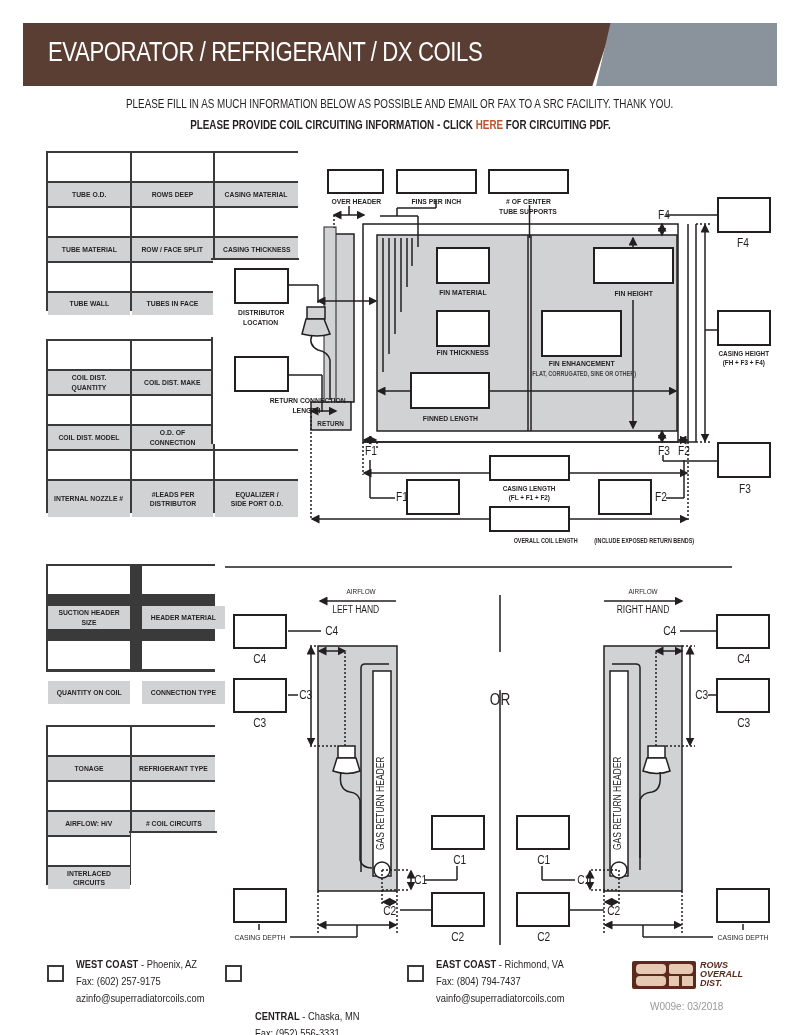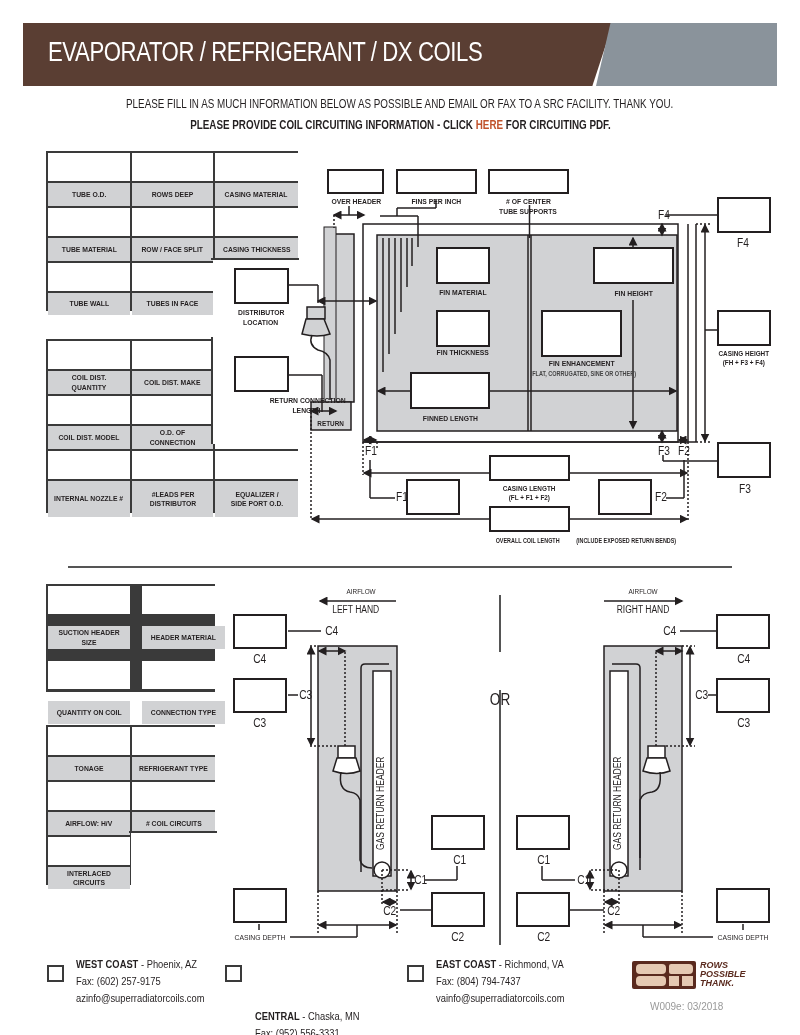--- a/index.html
+++ b/index.html
@@ -348,23 +348,23 @@
 <div class="abs dim" style="left:738px; top:482px;"><span>F3</span></div>
 
 <div class="abs ibox" style="left:489px; top:455px; width:81px; height:26px;"></div>
 <div class="abs lbl" style="left:479px; top:484px; width:101px; font-size:7.5px;"><span>CASING LENGTH</span><br><span>(FL + F1 + F2)</span></div>
 <div class="abs dim" style="left:395px; top:490px;"><span>F1</span></div>
 <div class="abs ibox" style="left:406px; top:479px; width:54px; height:36px;"></div>
 <div class="abs ibox" style="left:598px; top:479px; width:54px; height:36px;"></div>
 <div class="abs dim" style="left:654px; top:490px;"><span>F2</span></div>
 
 <div class="abs ibox" style="left:489px; top:506px; width:81px; height:26px;"></div>
-<div class="abs lbl" style="left:490px; top:536px; width:200px; text-align:right; font-size:7.5px;"><span style="transform-origin:left top;"><span>OVERALL COIL LENGTH</span> <span>(INCLUDE EXPOSED RETURN BENDS)</span></span></div>
-
-<div class="abs grid" style="left:46px; top:584px; width:169px; height:108px; grid-template-columns: 82px 83px; grid-template-rows: 28px 23px 28px 23px; gap: 12px;">
+<div class="abs lbl" style="left:508px; top:536px; width:200px; text-align:right; font-size:7.5px;"><span style="transform-origin:left top;"><span>OVERALL COIL LENGTH</span> <span>(INCLUDE EXPOSED RETURN BENDS)</span></span></div>
+
+<div class="abs grid" style="left:46px; top:564px; width:169px; height:108px; grid-template-columns: 82px 83px; grid-template-rows: 28px 23px 28px 23px; gap: 12px;">
   <div class="cell-in"></div>
   <div class="cell-in"></div>
   <div class="cell-lb">
       <span>SUCTION HEADER SIZE</span>
     </div>
   <div class="cell-lb">
       <span>HEADER MATERIAL</span>
     </div>
   <div class="cell-in"></div>
   <div class="cell-in"></div>
@@ -470,16 +470,16 @@
 
 <div class="abs logo-box">
   <div class="abs" style="left:4px; top:3px; width:30px; height:10px; background:#e5c9b2; border-radius:4px;"></div>
   <div class="abs" style="left:4px; top:15px; width:30px; height:10px; background:#e5c9b2; border-radius:4px;"></div>
   <div class="abs" style="left:37px; top:3px; width:24px; height:10px; background:#e5c9b2; border-radius:2px 4px 4px 2px;"></div>
   <div class="abs" style="left:37px; top:15px; width:10px; height:10px; background:#e5c9b2;"></div>
   <div class="abs" style="left:50px; top:15px; width:11px; height:10px; background:#e5c9b2;"></div>
 </div>
 <div class="abs logo-text">
   <div>ROWS</div>
-  <div>POSSIBLE</div>
-  <div>THANK.</div>
+  <div>OVERALL</div>
+  <div>DIST.</div>
 </div>
 <div class="abs ver">W009e: 03/2018</div>
 
 </body></html>

